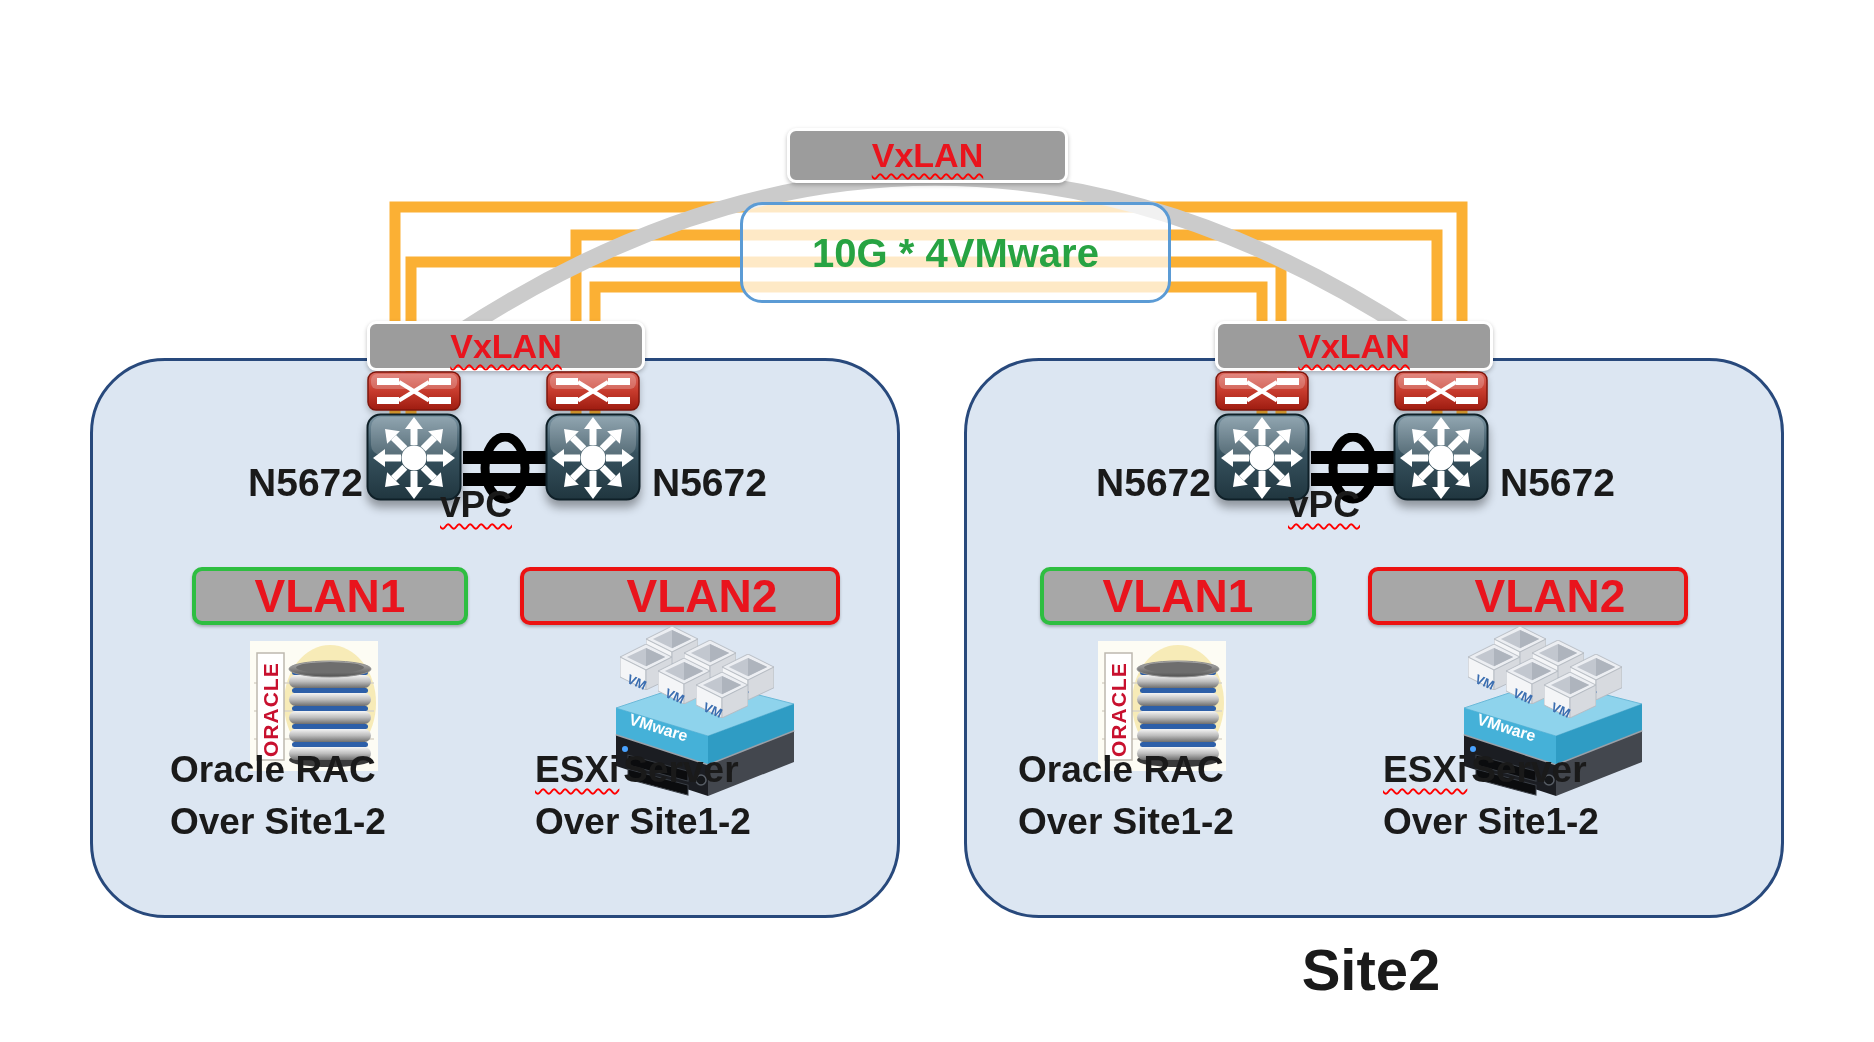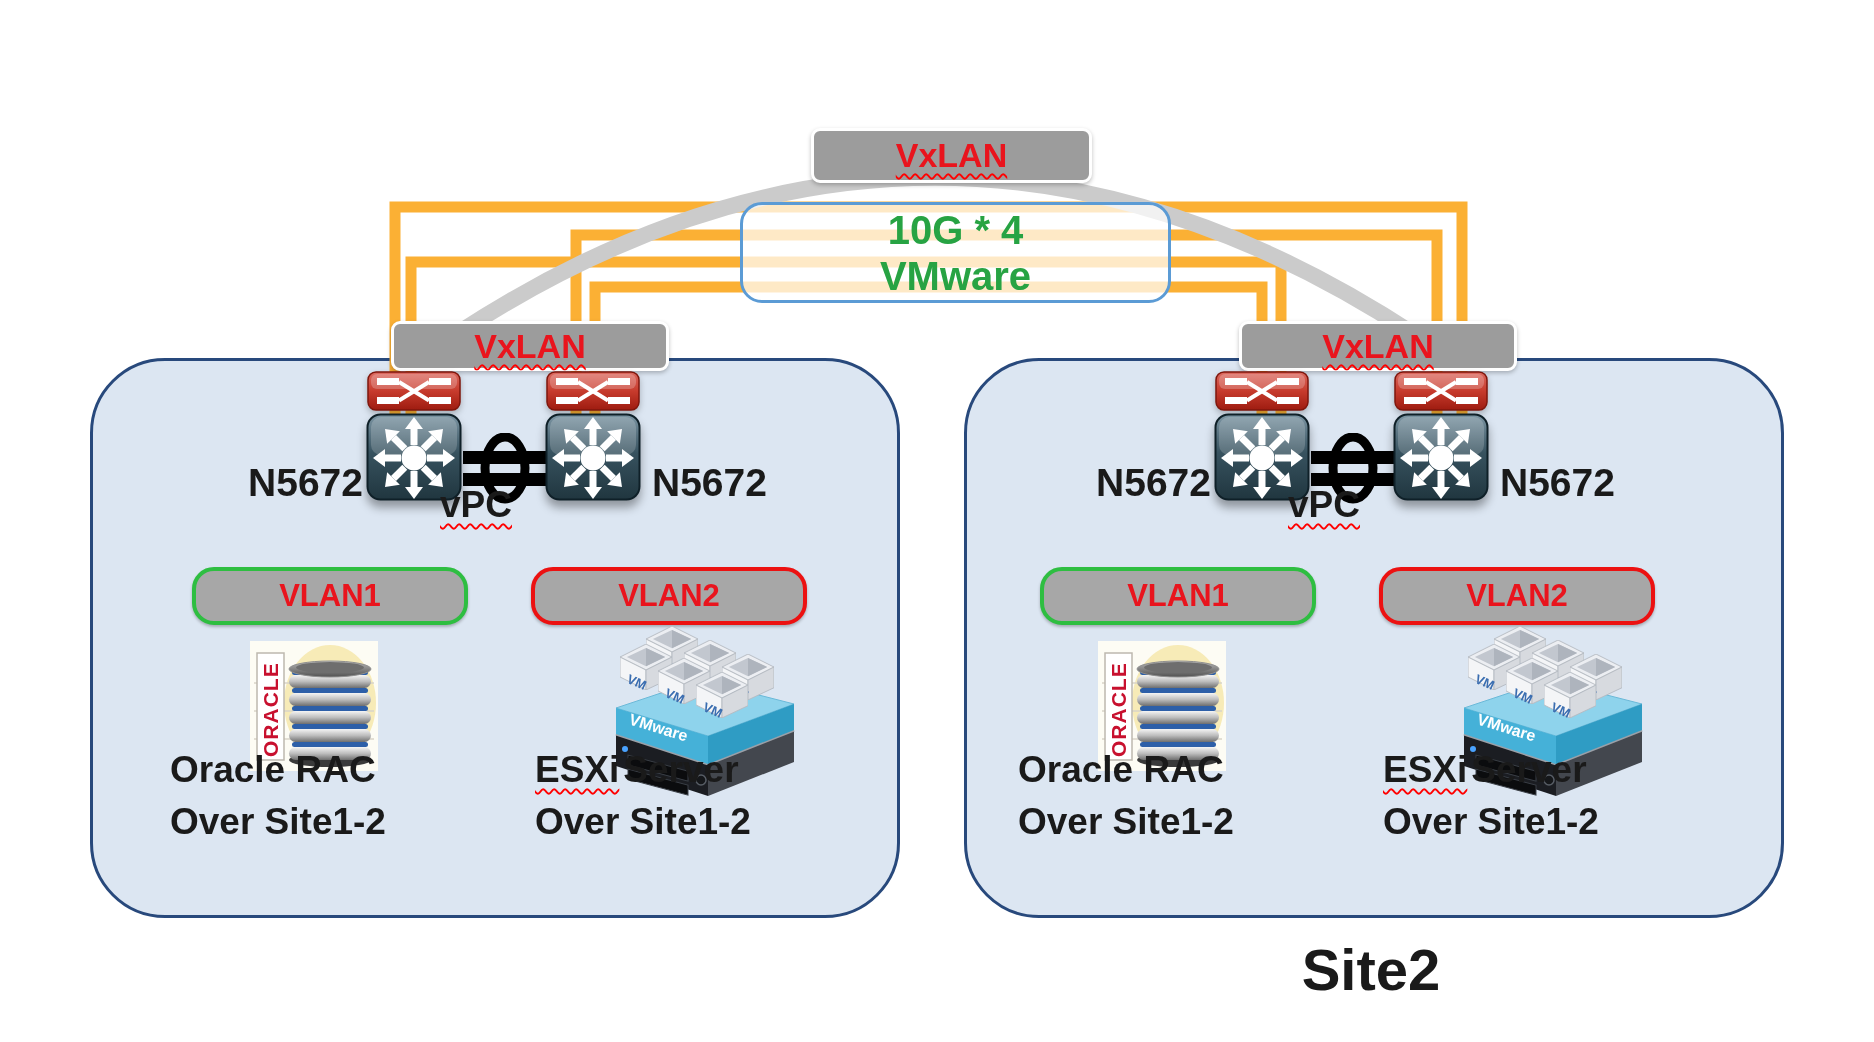--- a/index.html
+++ b/index.html
@@ -10,27 +10,27 @@
   .site-box{position:absolute;z-index:1;background:var(--site-fill);
             border:3px solid var(--site-border);border-radius:75px;}
   .site-box.s1{left:90px;top:358px;width:804px;height:554px;}
   .site-box.s2{left:964px;top:358px;width:814px;height:554px;}
   svg.links{position:absolute;left:0;top:0;z-index:2;}
   .link-path{stroke:var(--accent-orange);stroke-width:11;fill:none;}
   .arc-path{stroke:var(--tunnel-gray);stroke-width:16;fill:none;stroke-linecap:round;}
 
   .fiber-box{position:absolute;z-index:4;left:740px;top:202px;width:425px;height:95px;
              border:3px solid var(--fiber-border);border-radius:22px;
-             background:rgba(255,255,255,.72);display:flex;flex-direction:column;
+             background:rgba(255,255,255,.72);display:flex;flex-direction:row;
              align-items:center;justify-content:center;color:var(--label-green);
              font-size:40px;line-height:46px;}
   .vxlan-pill{position:absolute;z-index:4;background:var(--bar-gray);
               border:3px solid #fff;border-radius:9px;box-shadow:0 2px 4px rgba(0,0,0,.25);
               display:flex;align-items:center;justify-content:center;
-              color:var(--label-red);font-size:34px;margin-left:24px;}
+              color:var(--label-red);font-size:34px;}
   .vxlan-pill.top{left:787px;top:128px;width:275px;height:49px;}
 
   
   .site-items{position:absolute;left:0;top:0;width:1874px;height:1042px;z-index:4;
               transform:translateX(var(--ox));}
   .site-items.s1{--ox:0px;}
   .site-items.s2{--ox:848px;}
 
   .vxbar{position:absolute;left:367px;top:321px;width:272px;height:44px;}
   .vtep{position:absolute;top:371px;width:94px;height:40px;z-index:5;
@@ -38,25 +38,25 @@
   .vtep.a{left:367px;} .vtep.b{left:546px;}
   .nswitch{position:absolute;top:413px;width:96px;height:88px;z-index:5;
            filter:drop-shadow(0 7px 5px rgba(0,0,0,.35));}
   .nswitch.a{left:366px;} .nswitch.b{left:545px;}
   .vpc-link{position:absolute;left:440px;top:433px;width:130px;height:80px;z-index:4;}
   .lbl-n{position:absolute;top:461px;width:150px;color:var(--ink);font-size:39px;}
   .lbl-n.left{left:213px;text-align:right;}
   .lbl-n.right{left:652px;text-align:left;}
   .lbl-vpc{position:absolute;left:440px;top:484px;width:130px;text-align:left;
            color:var(--ink);font-size:37px;z-index:5;}
-  .vlan{position:absolute;top:567px;width:268px;height:50px;border-radius:22px;
+  .vlan{position:absolute;top:567px;width:268px;height:50px;border-radius:10px;
         background:var(--vlan-fill);display:flex;align-items:center;justify-content:center;
-        color:var(--label-red);font-size:31px;box-shadow:0 2px 3px rgba(0,0,0,.25);}
+        color:var(--label-red);font-size:46px;box-shadow:0 2px 3px rgba(0,0,0,.25);}
   .vlan.v1{left:192px;border:4px solid var(--vlan1-border);}
-  .vlan.v2{left:531px;border:4px solid var(--vlan2-border);}
+  .vlan.v2{left:520px;border:4px solid var(--vlan2-border);padding-left:44px;}
   .oracle-icon{position:absolute;left:250px;top:641px;width:128px;height:130px;}
   .esxi-icon{position:absolute;left:598px;top:624px;width:210px;height:175px;}
   .cap{position:absolute;top:744px;width:320px;text-align:left;color:var(--ink);
        font-size:37px;line-height:52px;}
   .cap.oracle{left:170px;} .cap.esxi{left:535px;}
 
   .site-title{position:absolute;top:936px;width:320px;text-align:center;z-index:3;
               color:var(--ink);font-size:58px;}
   .site-title.t1{left:317px;} .site-title.t2{left:1211px;text-align:center;}
 

